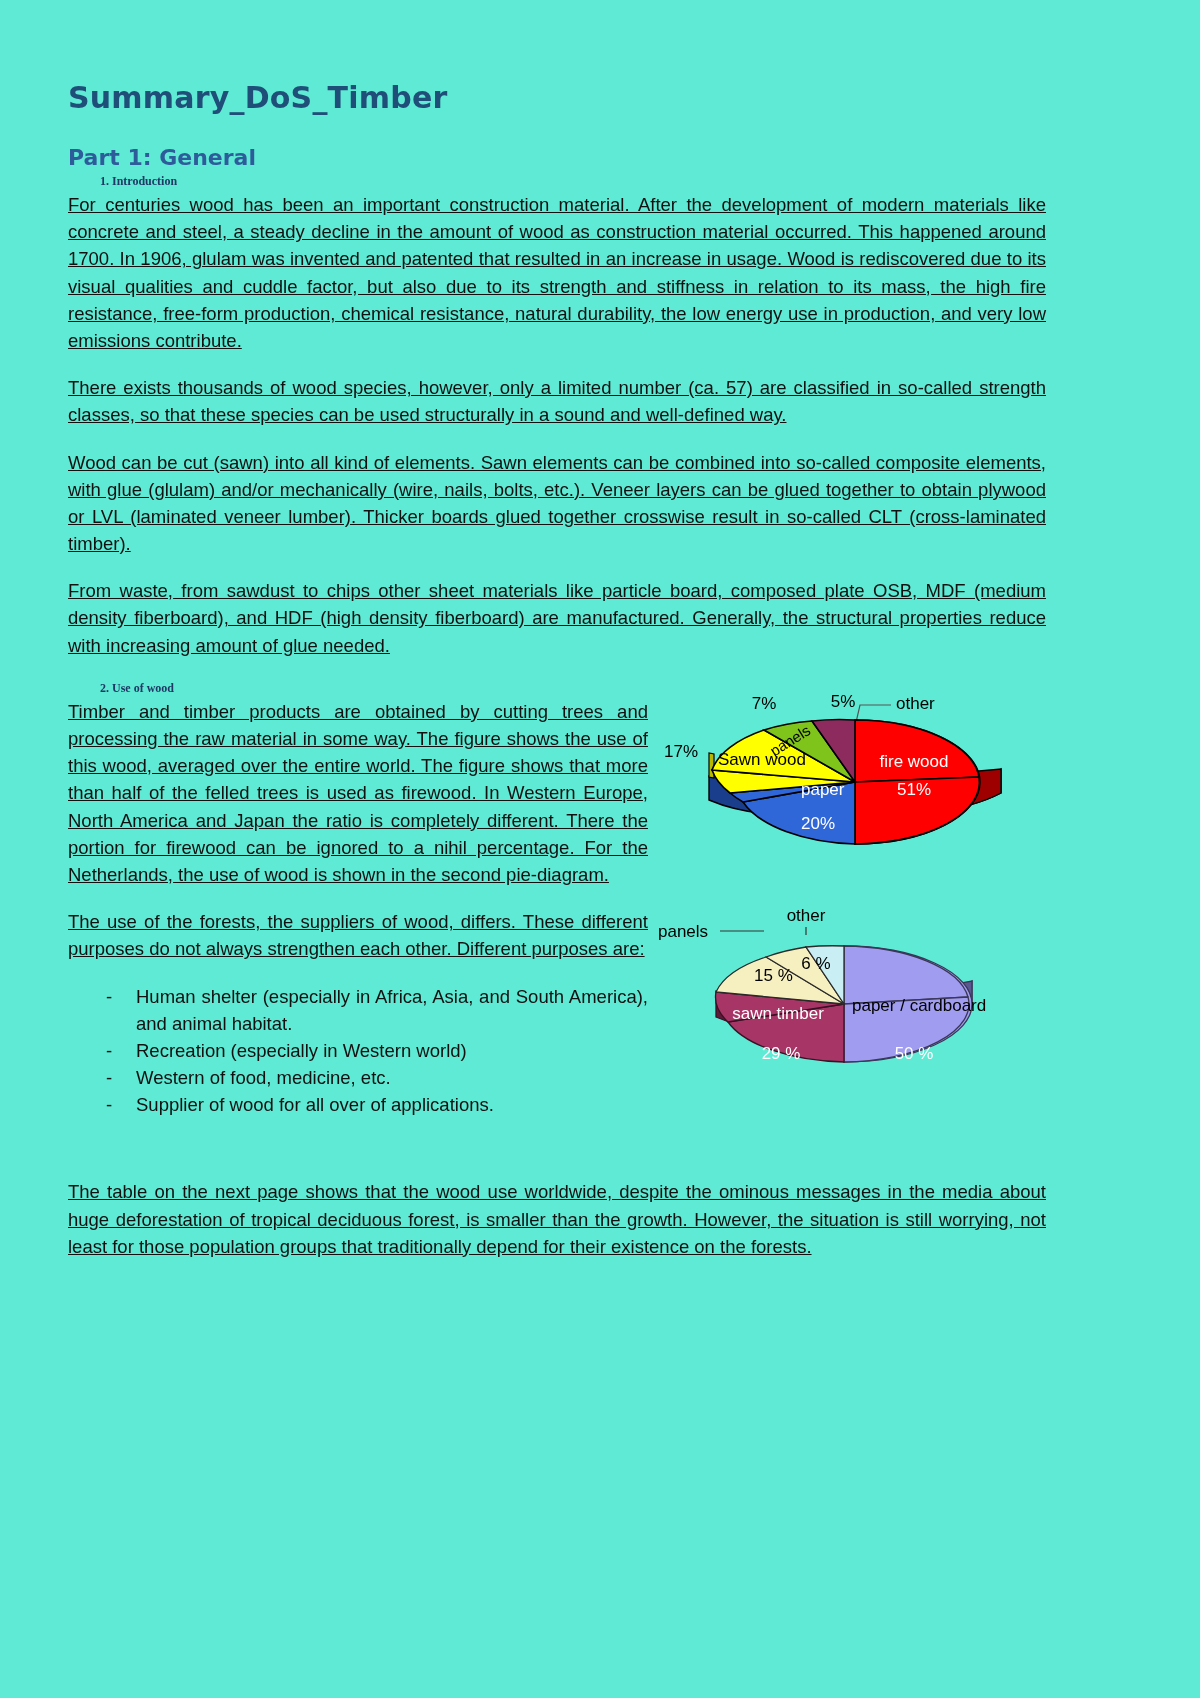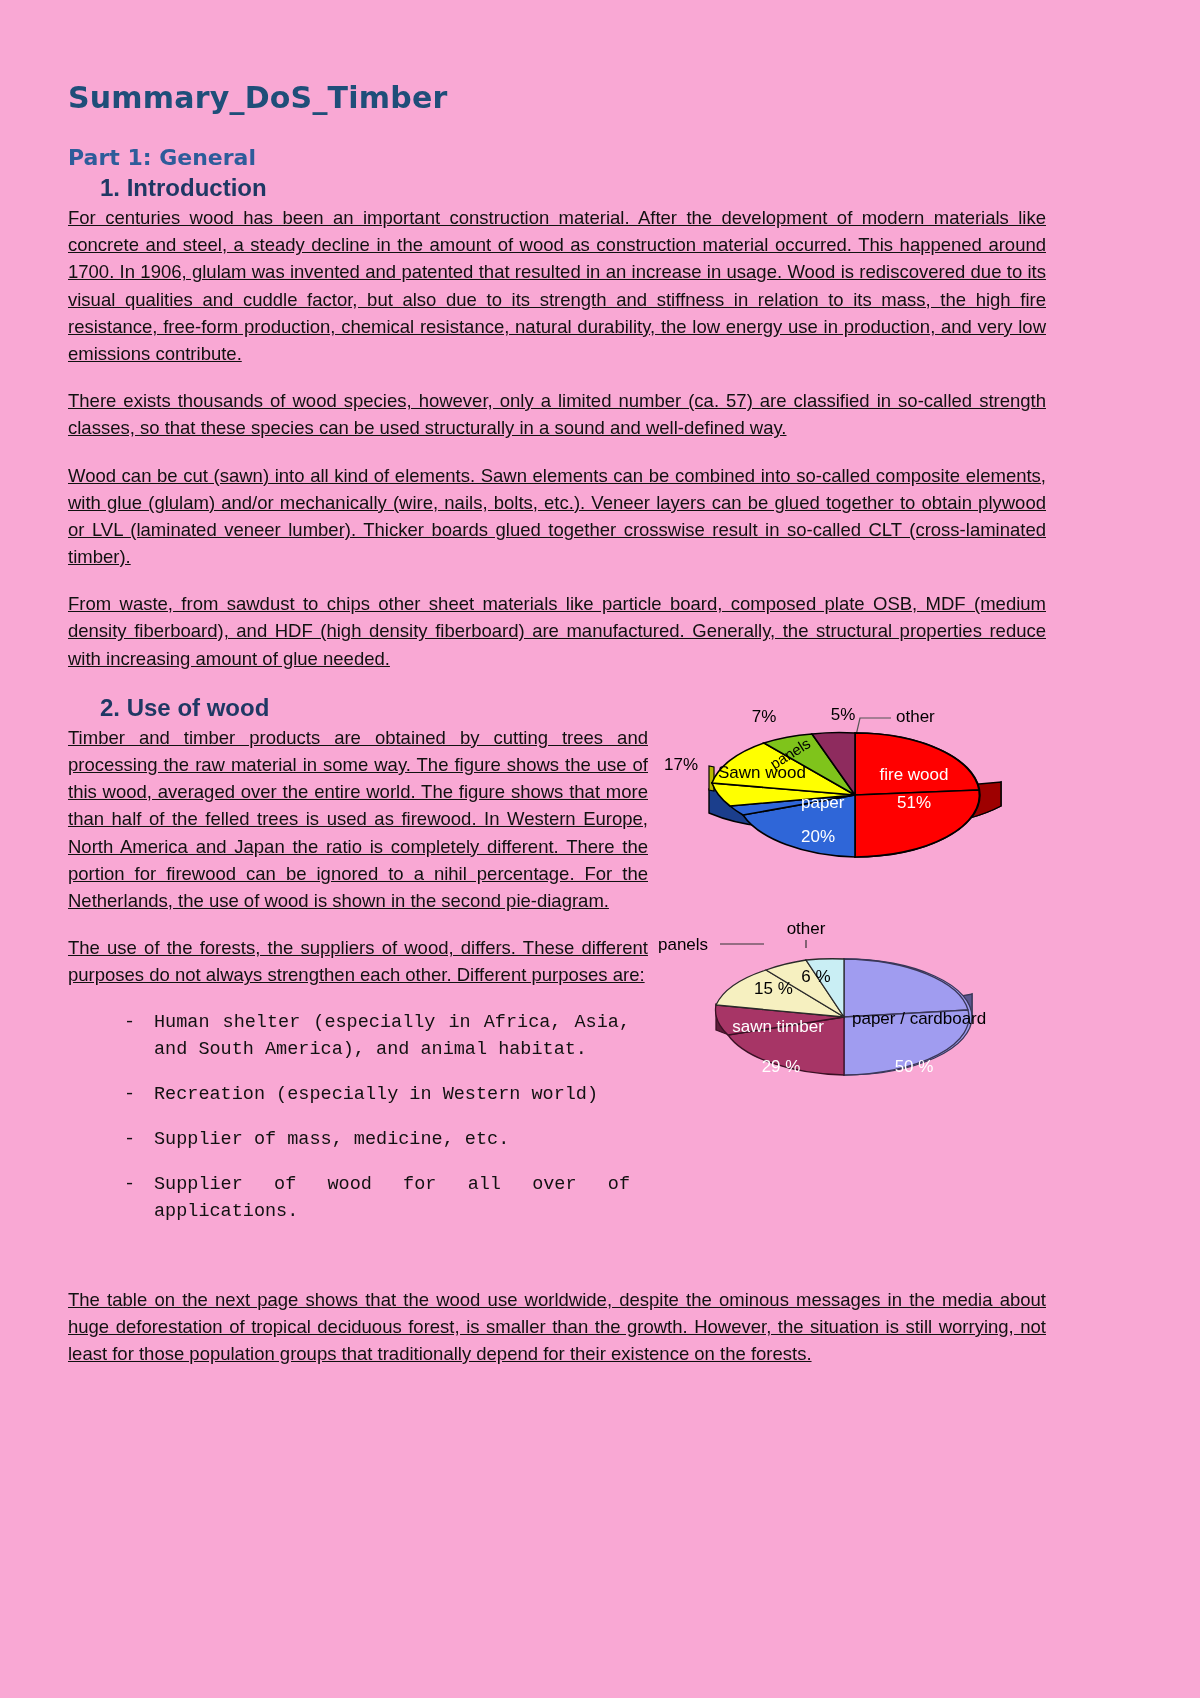--- a/index.html
+++ b/index.html
@@ -4,21 +4,21 @@
 <style>
   html, body {
     margin: 0;
     padding: 0;
     background: #b0b0b0;
   }
   .page {
     position: relative;
     width: 1200px;
     height: 1698px;
-    background: #f9a8d4;
+    background: #5eead4;
     box-sizing: border-box;
     overflow: hidden;
     font-family: "Liberation Sans", sans-serif;
   }
   .content {
     position: absolute;
     left: 68px;
     top: 80px;
     width: 978px;
   }
@@ -32,26 +32,26 @@
     font-family: "DejaVu Sans", sans-serif;
   }
   .h-part {
     font-size: 22px;
     font-weight: bold;
     color: #2E5C9A;
     margin: 6px 0 4px 0;
     font-family: "DejaVu Sans", sans-serif;
   }
   .h-sec {
-    font-size: 24px;
+    font-size: 12px;
     font-weight: bold;
     color: #1F3864;
     margin: 0 0 2px 0;
     padding-left: 32px;
-    font-family: Liberation Sans, sans-serif;
+    font-family: Liberation Serif, serif;
   }
   .h-sec.spaced { margin-top: 22px; }
 
   p.body {
     font-size: 18.5px;
     line-height: 1.47;
     color: #111111;
     text-align: justify;
     margin: 0 0 20px 0;
     font-family: "Liberation Sans Narrow", "Liberation Sans", sans-serif;
@@ -78,22 +78,22 @@
     padding: 0;
     width: 580px;
   }
   ul.purposes li {
     position: relative;
     font-size: 18.5px;
     line-height: 1.47;
     color: #111111;
     padding-left: 68px;
     text-align: justify;
-    margin: 18px;
-    font-family: Liberation Mono, monospace;
+    margin: 0;
+    font-family: Liberation Sans, sans-serif;
   }
   ul.purposes li::before {
     content: "-";
     position: absolute;
     left: 38px;
     top: 0;
   }
 
   .spacer-sm { height: 20px; }
 
@@ -214,21 +214,21 @@
 
       </div>
 
       <div class="col-left">
         <h3 class="h-sec spaced" style="padding-left:32px">2. Use of wood</h3>
         <p class="body">Timber and timber products are obtained by cutting trees and processing the raw material in some way. The figure shows the use of this wood, averaged over the entire world. The figure shows that more than half of the felled trees is used as firewood. In Western Europe, North America and Japan the ratio is completely different. There the portion for firewood can be ignored to a nihil percentage. For the Netherlands, the use of wood is shown in the second pie-diagram.</p>
         <p class="body">The use of the forests, the suppliers of wood, differs. These different purposes do not always strengthen each other. Different purposes are:</p>
         <ul class="purposes">
           <li>Human shelter (especially in Africa, Asia, and South America), and animal habitat.</li>
           <li>Recreation (especially in Western world)</li>
-          <li>Supplier of mass, medicine, etc.</li>
+          <li>Western of food, medicine, etc.</li>
           <li>Supplier of wood for all over of applications.</li>
         </ul>
       </div>
 
       <div style="clear:both"></div>
     </div>
 
     <div class="spacer-sm"></div>
     <div class="spacer-sm"></div>
     <p class="body">The table on the next page shows that the wood use worldwide, despite the ominous messages in the media about huge deforestation of tropical deciduous forest, is smaller than the growth. However, the situation is still worrying, not least for those population groups that traditionally depend for their existence on the forests.</p>

